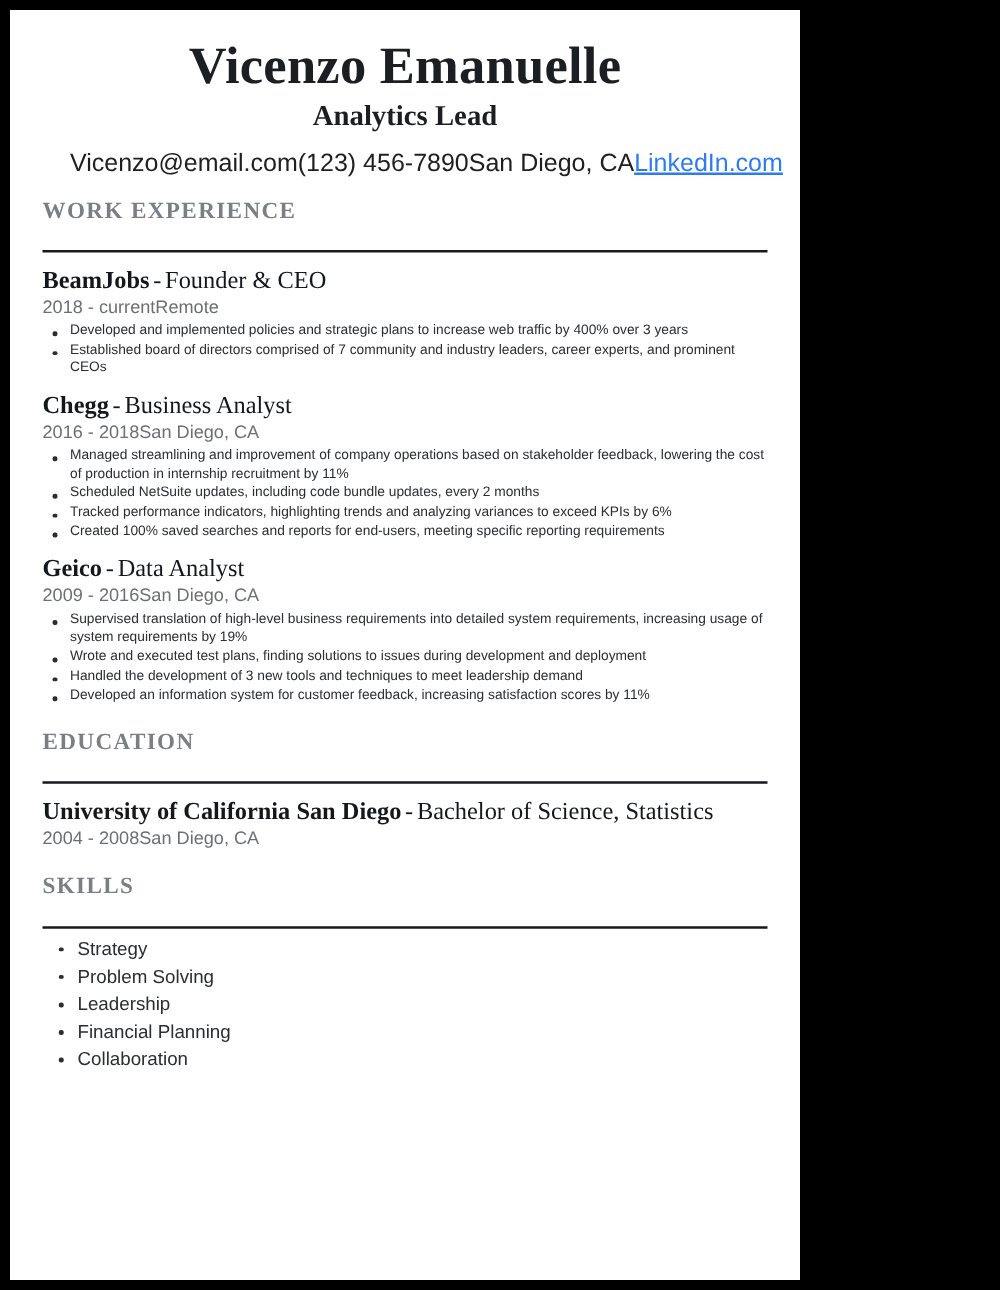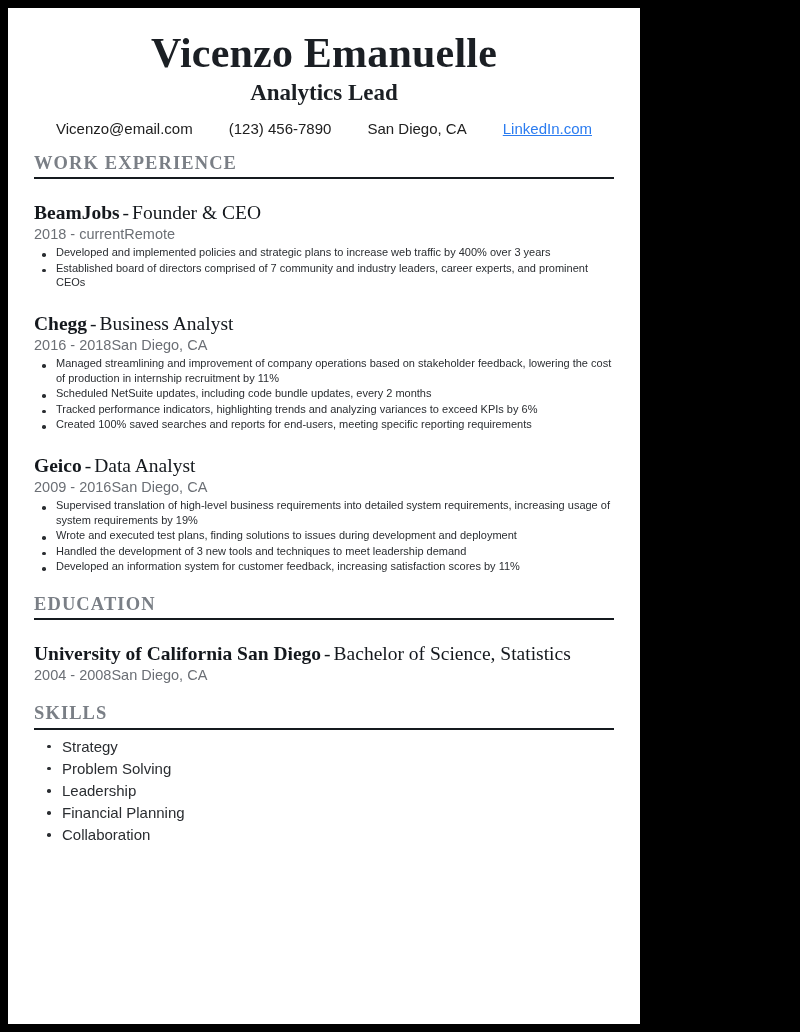--- a/index.html
+++ b/index.html
@@ -51,21 +51,21 @@
     line-height: 1.2;
     color: #1b1f24;
     margin: 0 0 10px 0;
   }
 
   .contact-row {
     display: flex;
     justify-content: space-between;
     align-items: baseline;
     padding: 3px 22px 0 22px;
-    font-size: 15px;
+    font-size: 20px;
     color: #202020;
   }
   .contact-item {
     white-space: nowrap;
   }
   .contact-link {
     color: #2b7cf0;
     text-decoration: underline;
     white-space: nowrap;
   }
@@ -75,31 +75,31 @@
     margin-top: 16px;
   }
   .section-heading {
     font-family: "Liberation Serif", serif;
     font-weight: bold;
     font-size: 18.5px;
     letter-spacing: 1.1px;
     color: #7a7f86;
     text-transform: uppercase;
     line-height: 1.15;
-    padding-bottom: 3px;
+    padding-bottom: 20px;
   }
   .section-rule {
     height: 0;
     border-top: 2.5px solid #151a1f;
     margin-bottom: 6px;
   }
 
   
   .entry {
-    margin-top: 22px;
+    margin-top: 11px;
   }
   .entry:first-child {
     margin-top: 2px;
   }
   .entry-title-line {
     font-family: "Liberation Serif", serif;
     font-size: 19.5px;
     color: #14181d;
     line-height: 1.25;
     white-space: nowrap;

